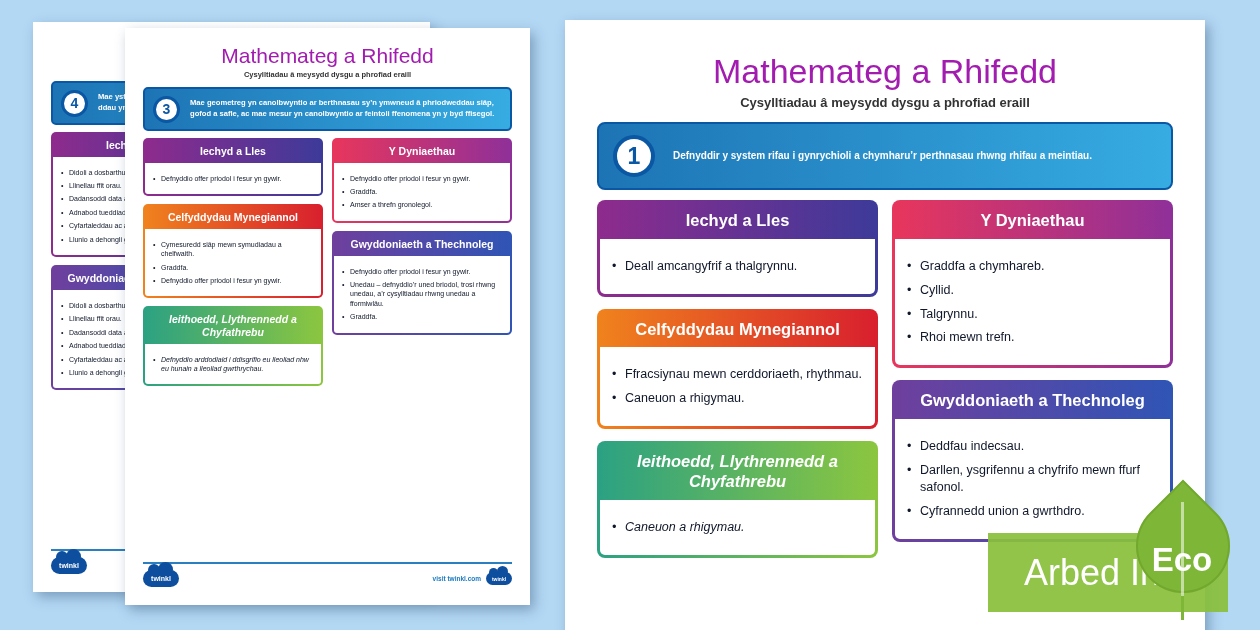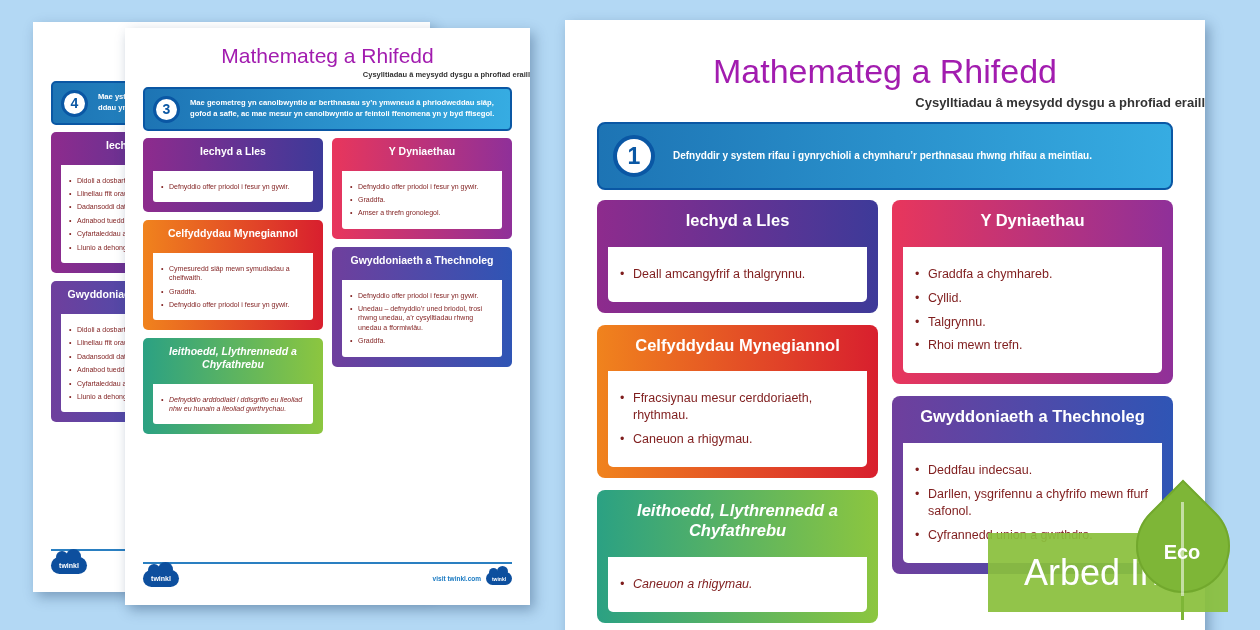--- a/index.html
+++ b/index.html
@@ -14,41 +14,41 @@
     box-sizing:border-box;
   }
   
   .page-back{left:33px;top:22px;width:397px;height:570px;z-index:1;}
   
   .page-front{left:125px;top:28px;width:405px;height:577px;z-index:2;}
   
   .page-right{left:565px;top:20px;width:640px;height:620px;z-index:3;}
 
   .p-title{font-weight:normal;color:#a21caf;text-align:center;}
-  .p-sub{font-weight:bold;color:#333;text-align:right;}
+  .p-sub{font-weight:bold;color:#333;text-align:center;}
 
   .banner{
     display:flex;align-items:center;box-sizing:border-box;
     background:linear-gradient(90deg,#1d74b4 0%,#36ace2 100%);
     border:2px solid #0a57a4;border-radius:7px;color:#fff;
   }
   .banner-num{
     background:#fff;color:#0a57a4;font-weight:bold;border-radius:50%;
     display:flex;align-items:center;justify-content:center;flex:none;
     border:3px solid #0a57a4;box-sizing:border-box;
   }
   .banner-text{font-weight:bold;line-height:1.4;}
 
   .cols{display:flex;box-sizing:border-box;}
   .col{display:flex;flex-direction:column;flex:1;min-width:0;}
 
   .box{padding:3px;box-sizing:border-box;}
   .box-title{color:#fff;font-weight:bold;text-align:center;line-height:1.2;}
   .box-body{
-    background:#fff;margin:8px;list-style:none;color:#7f1d1d;
+    background:#fff;margin:0;list-style:none;color:#0f172a;
   }
   .box-body li{position:relative;}
   .box-body li::before{content:"•";position:absolute;left:0;}
 
   .theme-iechyd{background:linear-gradient(90deg,#8e2b8d 0%,#3d3a99 100%);}
   .theme-dyniaethau{background:linear-gradient(90deg,#e8365c 0%,#8f3099 100%);}
   .theme-celf{background:linear-gradient(90deg,#f0831d 0%,#d81f2e 100%);}
   .theme-gwydd{background:linear-gradient(90deg,#6f3f9d 0%,#2f55b5 100%);}
   .theme-ieith{background:linear-gradient(90deg,#2ba183 0%,#8cc63f 100%);font-style:italic;}
 
@@ -102,21 +102,21 @@
   .eco-band-label{font-size:36px;color:#fff;}
   .eco-leaf{
     position:absolute;left:1136px;top:499px;width:94px;height:94px;
     background:#7eb637;border-radius:0 50% 50% 50%;transform:rotate(45deg);
     z-index:7;box-shadow:inset 0 0 0 2px rgba(104,156,38,.55);
   }
   .eco-midrib{position:absolute;left:1181px;top:502px;width:3px;height:94px;background:rgba(255,255,255,.55);z-index:8;}
   .eco-stem{position:absolute;left:1181px;top:594px;width:3px;height:26px;background:#7eb637;z-index:6;}
   .eco-label{
     position:absolute;left:1146px;top:541px;width:72px;text-align:center;
-    font-size:20px;font-weight:bold;color:#fff;z-index:9;
+    font-size:33px;font-weight:bold;color:#fff;z-index:9;
   }
 </style>
 </head>
 <body>
 
 <div class="page page-back">
   <div class="p-title">Mathemateg a Rhifedd</div>
   <div class="p-sub">Cysylltiadau â meysydd dysgu a phrofiad eraill</div>
   <div class="banner">
     <div class="banner-num">4</div>
@@ -235,21 +235,21 @@
     <div class="col">
       <div class="box theme-iechyd">
         <div class="box-title">Iechyd a Lles</div>
         <ul class="box-body">
             <li>Deall amcangyfrif a thalgrynnu.</li>
           </ul>
       </div>
       <div class="box theme-celf">
         <div class="box-title">Celfyddydau Mynegiannol</div>
         <ul class="box-body">
-            <li>Ffracsiynau mesur cerddoriaeth, rhythmau.</li>
+            <li>Ffracsiynau mewn cerddoriaeth, rhythmau.</li>
             <li>Caneuon a rhigymau.</li>
           </ul>
       </div>
       <div class="box theme-ieith">
         <div class="box-title">Ieithoedd, Llythrennedd a Chyfathrebu</div>
         <ul class="box-body">
             <li>Caneuon a rhigymau.</li>
           </ul>
       </div>
     </div>

